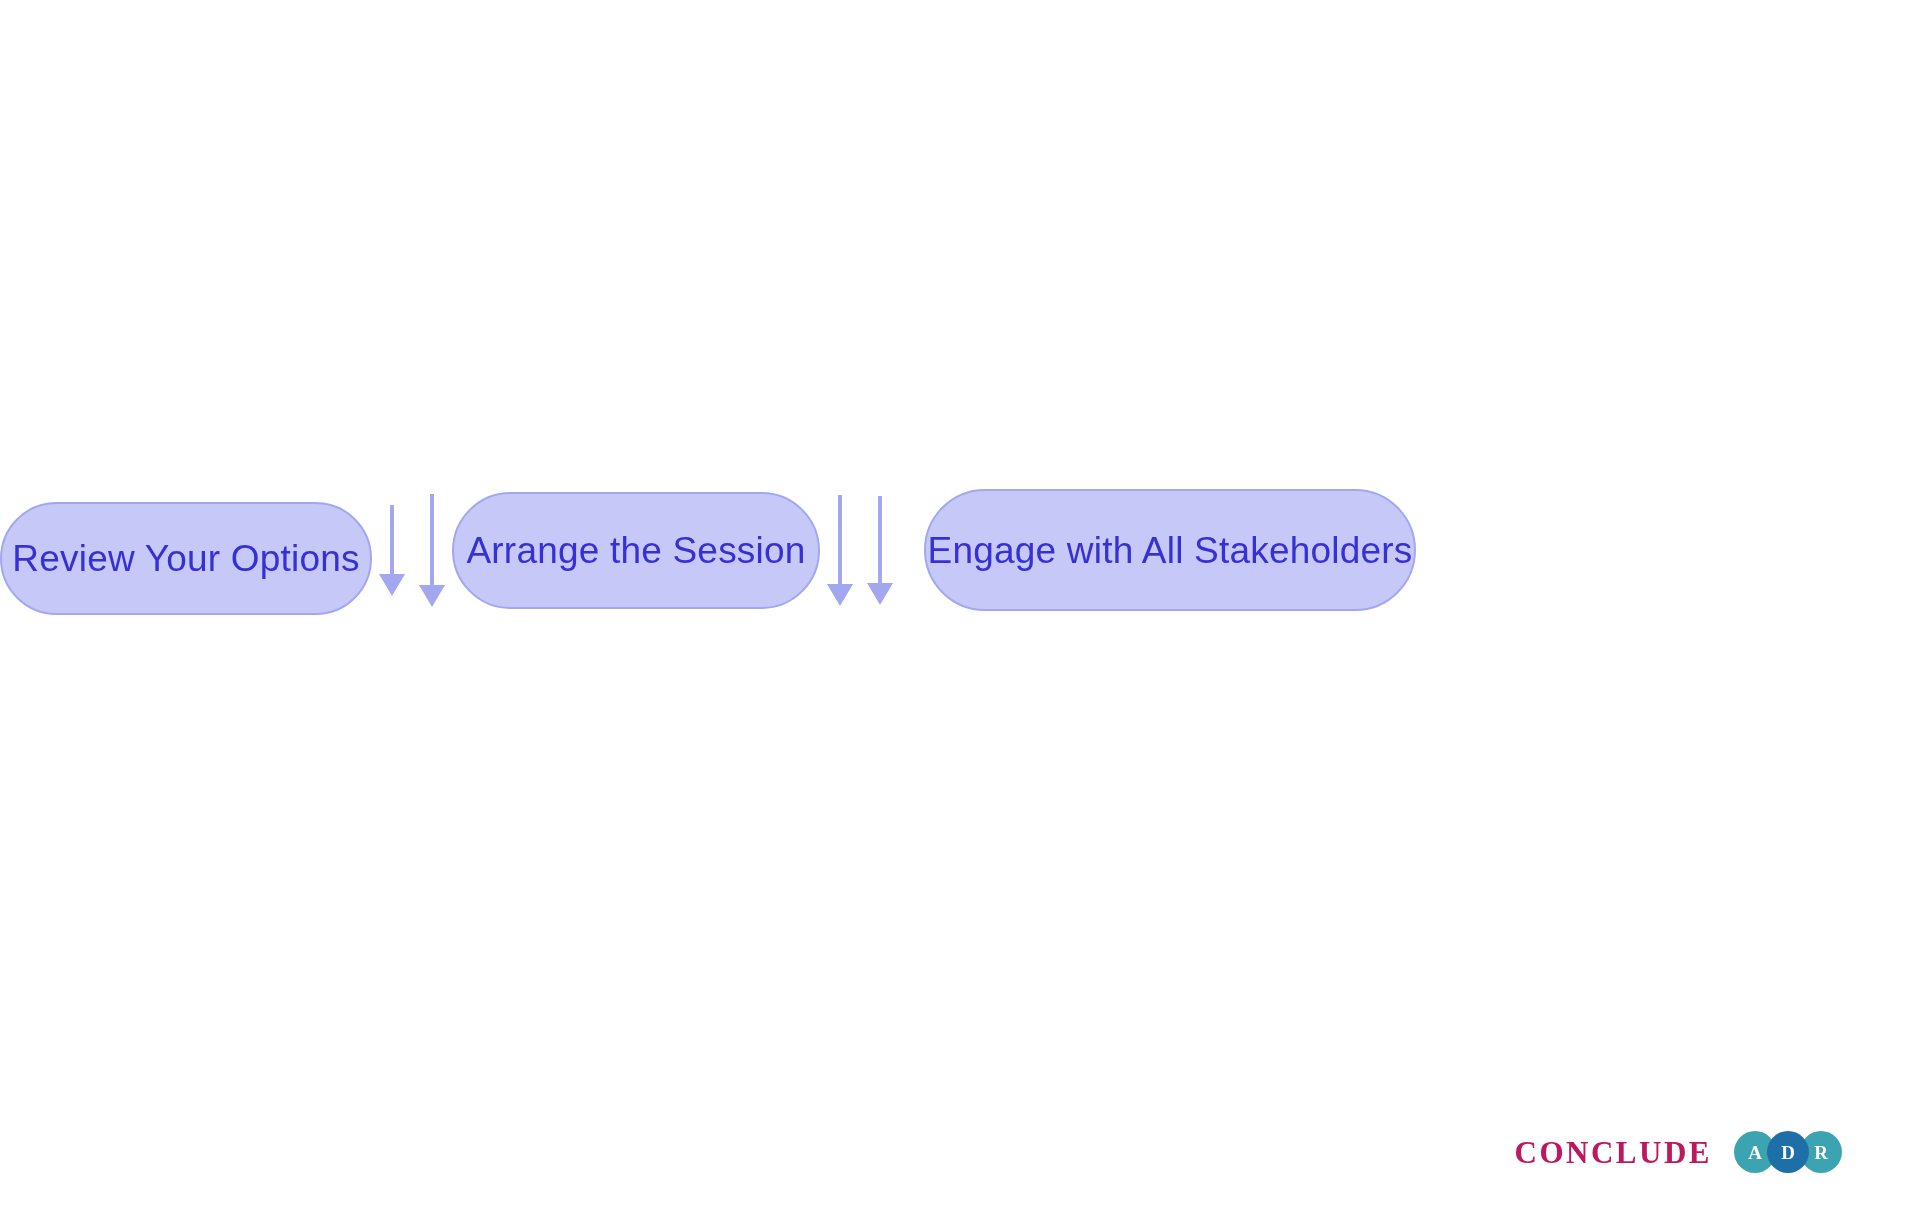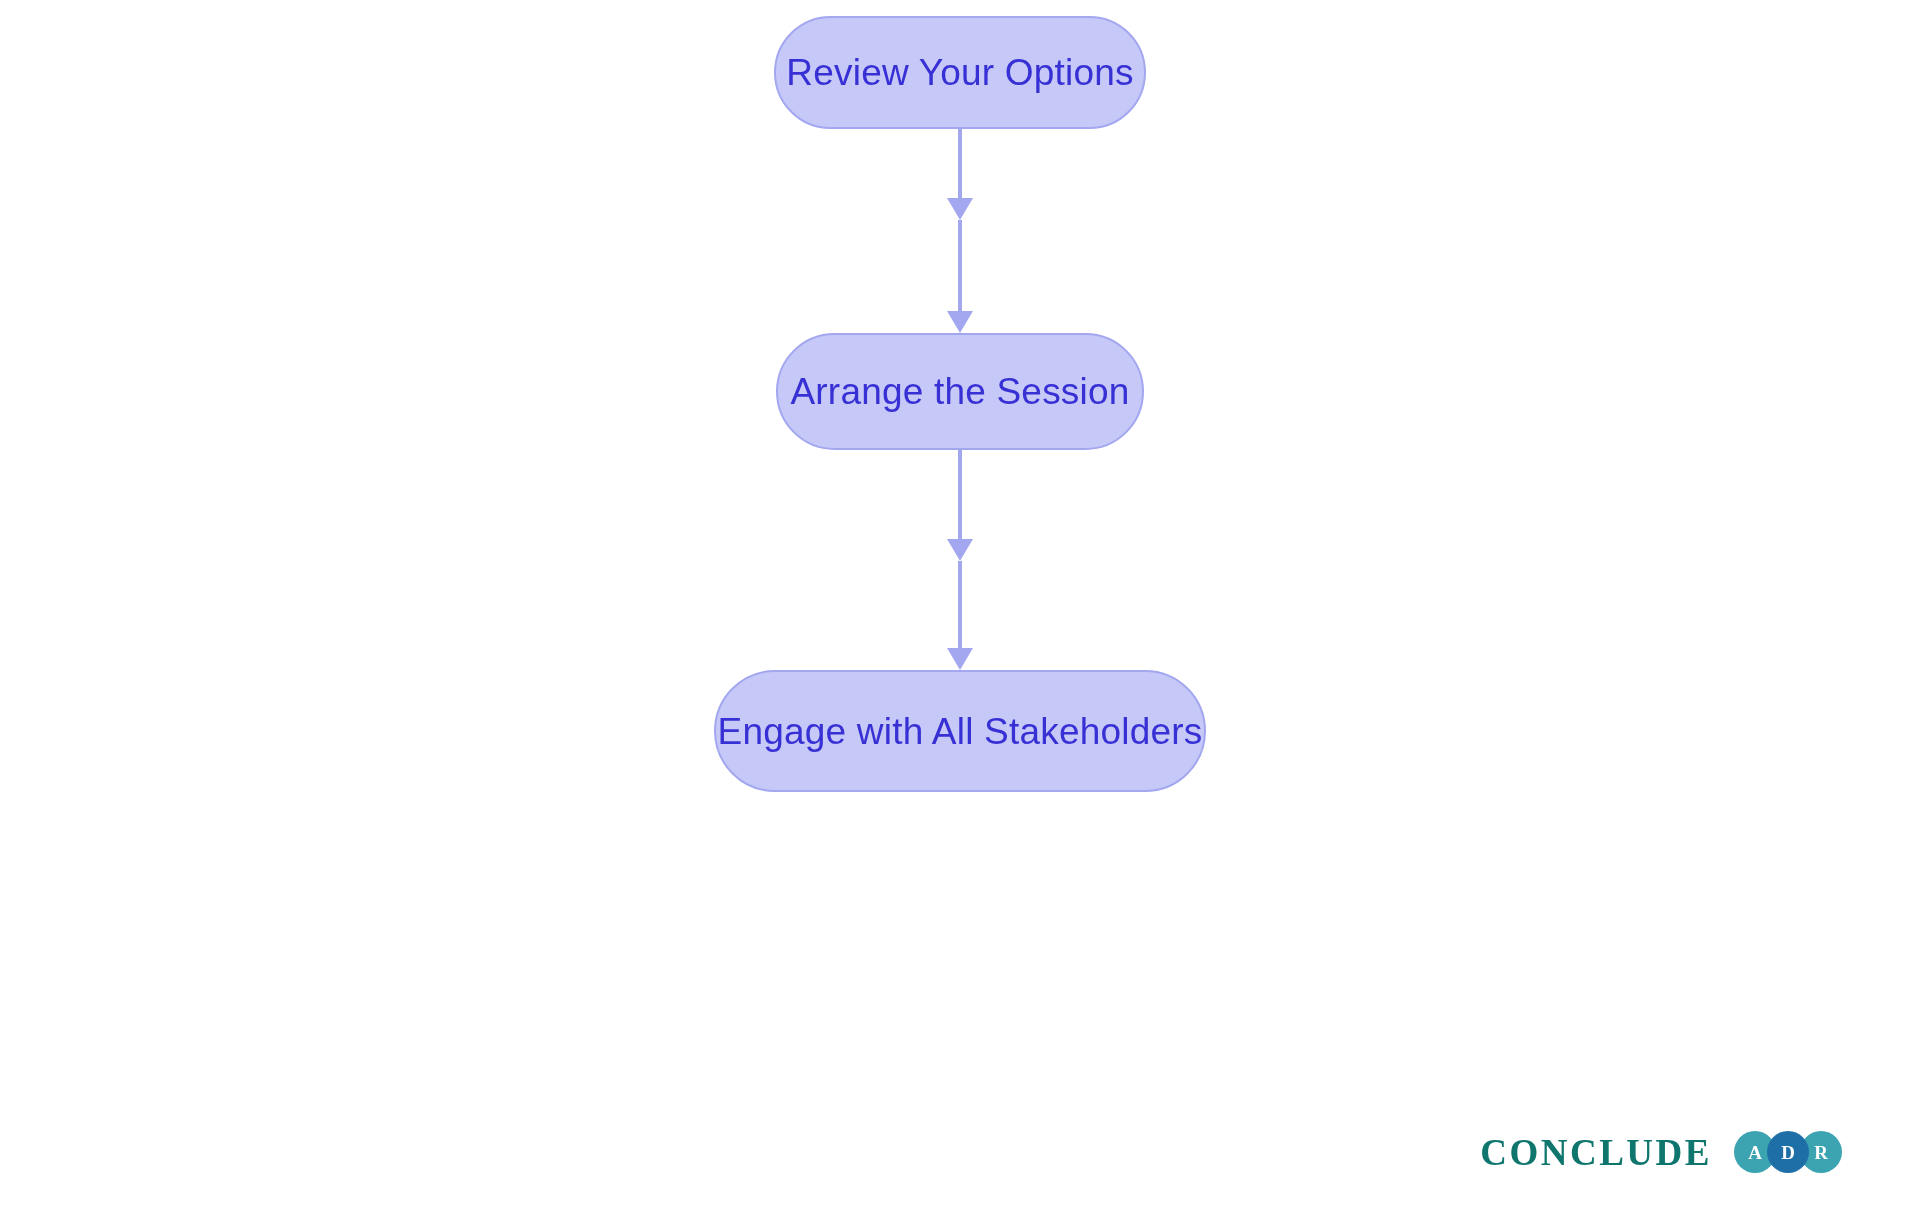--- a/index.html
+++ b/index.html
@@ -15,21 +15,21 @@
     font-family: "Liberation Sans", sans-serif;
   }
 
   #flowchart {
     position: absolute;
     left: 0;
     top: 0;
     width: 1920px;
     height: 1100px;
     display: flex;
-    flex-direction: column;
+    flex-direction: row;
     align-items: center;
   }
 
   .node {
     box-sizing: border-box;
     background: #c6c8f8;
     border: 2px solid #a3a7f0;
     border-radius: 999px;
     display: flex;
     align-items: center;
@@ -40,21 +40,21 @@
     font-weight: 400;
     letter-spacing: 0.2px;
     white-space: nowrap;
     line-height: 1;
   }
 
   .node-0 { width: 372px; height: 113px; margin-top: 16px; }
   .node-1 { width: 352px; height: 116px; }
   .node-2 { width: 368px; height: 117px; }
   .node-3 { width: 410px; height: 121px; }
-  .node-4 { width: 492px; height: 122px; }
+  .node-4 { width: 492px; height: 122px; margin-left: 24px; }
 
   .connector {
     width: 40px;
     display: flex;
     flex-direction: column;
     align-items: center;
   }
   .connector .line {
     width: 4px;
     background: #a3a7f0;
@@ -78,23 +78,23 @@
     position: absolute;
     right: 78px;
     bottom: 42px;
     display: flex;
     align-items: center;
     gap: 22px;
   }
   #brand .wordmark {
     font-family: "Liberation Serif", serif;
     font-weight: bold;
-    font-size: 37px;
+    font-size: 31px;
     letter-spacing: 2.5px;
-    color: #0f766e;
+    color: #be185d;
     line-height: 1;
   }
   #brand .dots {
     display: flex;
     align-items: center;
   }
   #brand .dot {
     width: 42px;
     height: 42px;
     border-radius: 50%;

